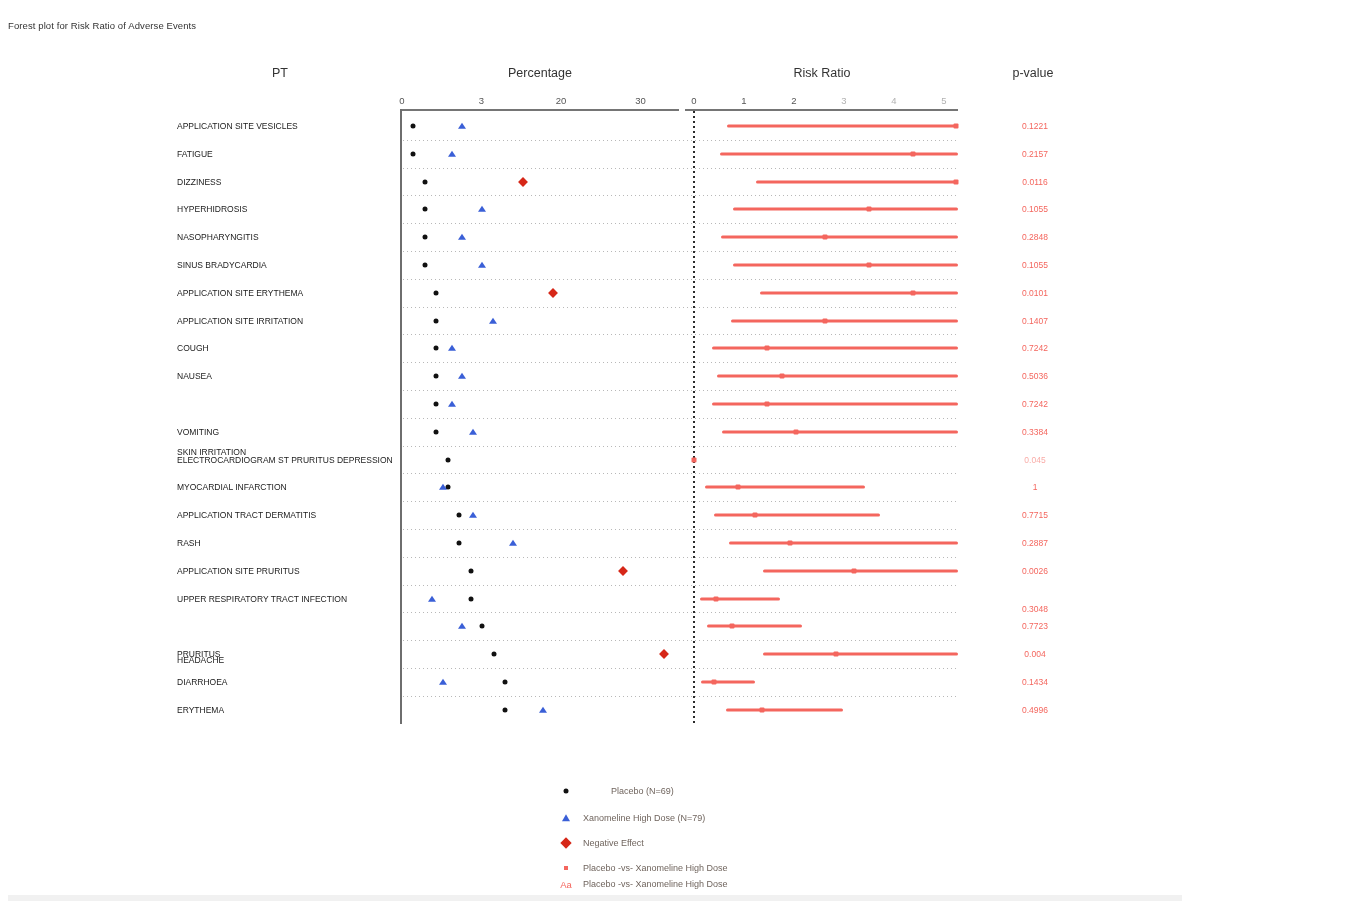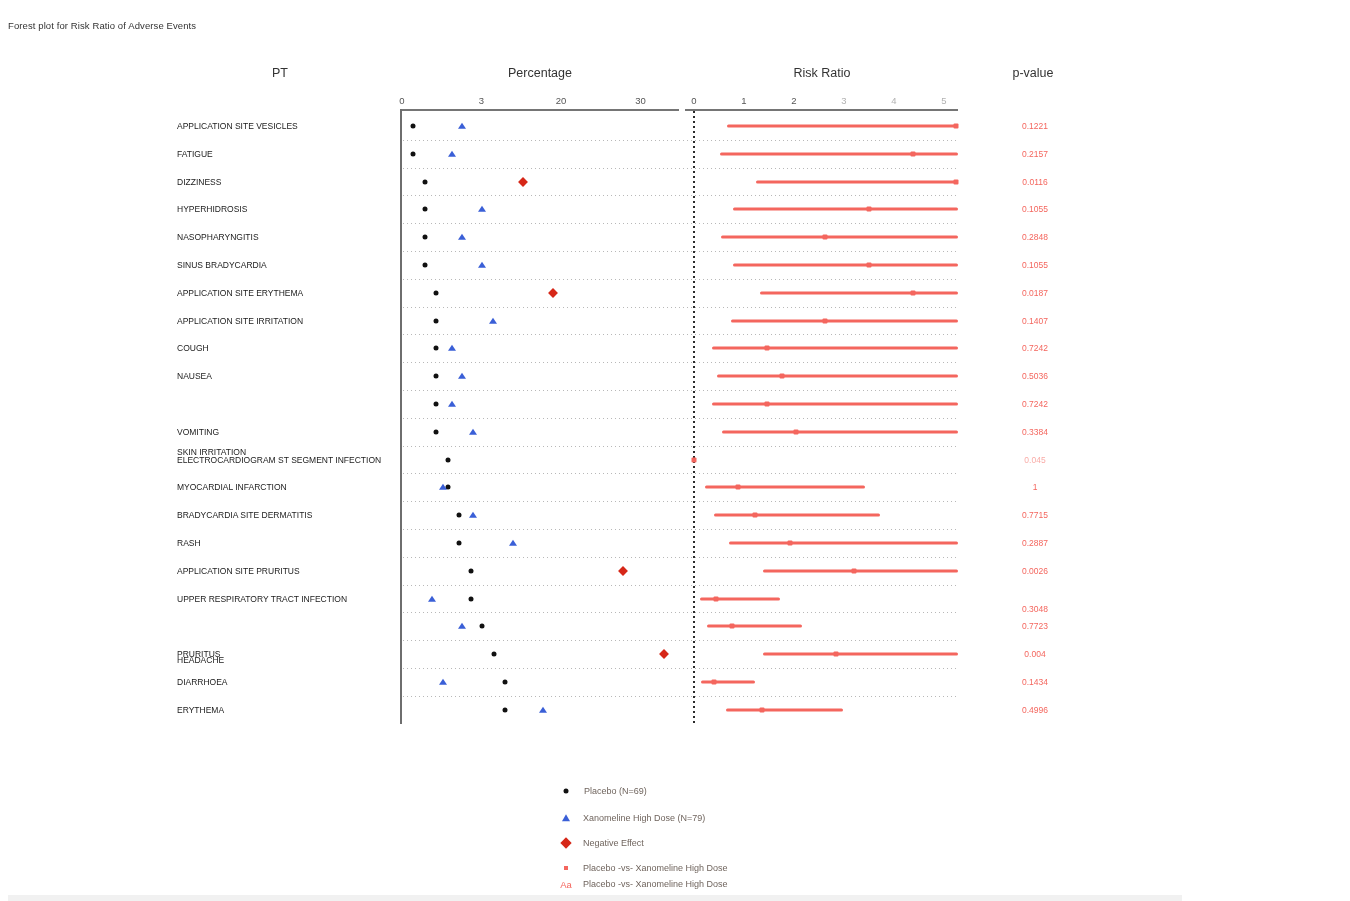--- a/index.html
+++ b/index.html
@@ -115,21 +115,21 @@
       <div class="abs tri" style="left: 482.295px; top: 264.9px;"></div>
       <div class="abs ci" style="left: 733px; top: 264.9px; width: 225px;"></div>
       <div class="abs est" style="left: 868.5px; top: 264.9px;"></div>
       <div class="abs pval" style="left: 1035px; top: 264.9px;">0.1055</div>
       <div class="abs pt-label" style="left: 177px; top: 292.7px;">APPLICATION SITE ERYTHEMA</div>
       <div class="abs sep" style="left: 403px; top: 306.6px; width: 555px;"></div>
       <div class="abs dot" style="left: 436.185px; top: 292.7px;"></div>
       <div class="abs dia" style="left: 553.05px; top: 292.7px;"></div>
       <div class="abs ci" style="left: 760px; top: 292.7px; width: 198px;"></div>
       <div class="abs est" style="left: 912.5px; top: 292.7px;"></div>
-      <div class="abs pval" style="left: 1035px; top: 292.7px;">0.0187</div>
+      <div class="abs pval" style="left: 1035px; top: 292.7px;">0.0101</div>
       <div class="abs pt-label" style="left: 177px; top: 320.5px;">APPLICATION SITE IRRITATION</div>
       <div class="abs sep" style="left: 403px; top: 334.4px; width: 555px;"></div>
       <div class="abs dot" style="left: 436.185px; top: 320.5px;"></div>
       <div class="abs tri" style="left: 492.63px; top: 320.5px;"></div>
       <div class="abs ci" style="left: 731px; top: 320.5px; width: 227px;"></div>
       <div class="abs est" style="left: 825px; top: 320.5px;"></div>
       <div class="abs pval" style="left: 1035px; top: 320.5px;">0.1407</div>
       <div class="abs pt-label" style="left: 177px; top: 348.3px;">COUGH</div>
       <div class="abs sep" style="left: 403px; top: 362.2px; width: 555px;"></div>
       <div class="abs dot" style="left: 436.185px; top: 348.3px;"></div>
@@ -151,33 +151,33 @@
       <div class="abs ci" style="left: 712px; top: 403.9px; width: 246px;"></div>
       <div class="abs est" style="left: 767px; top: 403.9px;"></div>
       <div class="abs pval" style="left: 1035px; top: 403.9px;">0.7242</div>
       <div class="abs pt-label" style="left: 177px; top: 431.7px;">VOMITING</div>
       <div class="abs sep" style="left: 403px; top: 445.6px; width: 555px;"></div>
       <div class="abs dot" style="left: 436.185px; top: 431.7px;"></div>
       <div class="abs tri" style="left: 472.755px; top: 431.7px;"></div>
       <div class="abs ci" style="left: 722px; top: 431.7px; width: 236px;"></div>
       <div class="abs est" style="left: 796px; top: 431.7px;"></div>
       <div class="abs pval" style="left: 1035px; top: 431.7px;">0.3384</div>
-      <div class="abs pt-label" style="left: 177px; top: 459.5px;">ELECTROCARDIOGRAM ST SEGMENT INFECTION</div>
+      <div class="abs pt-label" style="left: 177px; top: 459.5px;">ELECTROCARDIOGRAM ST PRURITUS DEPRESSION</div>
       <div class="abs sep" style="left: 403px; top: 473.4px; width: 555px;"></div>
       <div class="abs dot" style="left: 448.11px; top: 459.5px;"></div>
       <div class="abs est" style="left: 694px; top: 459.5px;"></div>
       <div class="abs pval muted" style="left: 1035px; top: 459.5px;">0.045</div>
       <div class="abs pt-label" style="left: 177px; top: 487.3px;">MYOCARDIAL INFARCTION</div>
       <div class="abs sep" style="left: 403px; top: 501.2px; width: 555px;"></div>
       <div class="abs dot" style="left: 448.11px; top: 487.3px;"></div>
       <div class="abs tri" style="left: 442.545px; top: 487.3px;"></div>
       <div class="abs ci" style="left: 705px; top: 487.3px; width: 160px;"></div>
       <div class="abs est" style="left: 737.5px; top: 487.3px;"></div>
       <div class="abs pval" style="left: 1035px; top: 487.3px;">1</div>
-      <div class="abs pt-label" style="left: 177px; top: 515.1px;">BRADYCARDIA SITE DERMATITIS</div>
+      <div class="abs pt-label" style="left: 177px; top: 515.1px;">APPLICATION TRACT DERMATITIS</div>
       <div class="abs sep" style="left: 403px; top: 529px; width: 555px;"></div>
       <div class="abs dot" style="left: 459.24px; top: 515.1px;"></div>
       <div class="abs tri" style="left: 472.755px; top: 515.1px;"></div>
       <div class="abs ci" style="left: 714px; top: 515.1px; width: 166px;"></div>
       <div class="abs est" style="left: 755px; top: 515.1px;"></div>
       <div class="abs pval" style="left: 1035px; top: 515.1px;">0.7715</div>
       <div class="abs pt-label" style="left: 177px; top: 542.9px;">RASH</div>
       <div class="abs sep" style="left: 403px; top: 556.8px; width: 555px;"></div>
       <div class="abs dot" style="left: 459.24px; top: 542.9px;"></div>
       <div class="abs tri" style="left: 512.505px; top: 542.9px;"></div>
@@ -221,21 +221,21 @@
       <div class="abs pval" style="left: 1035px; top: 681.9px;">0.1434</div>
       <div class="abs pt-label" style="left: 177px; top: 709.7px;">ERYTHEMA</div>
       <div class="abs dot" style="left: 505.35px; top: 709.7px;"></div>
       <div class="abs tri" style="left: 542.715px; top: 709.7px;"></div>
       <div class="abs ci" style="left: 726px; top: 709.7px; width: 117px;"></div>
       <div class="abs est" style="left: 762px; top: 709.7px;"></div>
       <div class="abs pval" style="left: 1035px; top: 709.7px;">0.4996</div>
     </div>
   <div id="legend-layer" class="abs" style="left:0;top:0;">
       <div class="abs legend-dot" style="left: 566px; top: 791px;"></div>
-      <div class="abs legend-label" style="left: 556px; top: 791px; padding-left: 28px;">Placebo (N=69)</div>
+      <div class="abs legend-label" style="left: 583px; top: 791px; padding-left: 28px;">Placebo (N=69)</div>
       <div class="abs legend-tri" style="left: 566px; top: 818px;"></div>
       <div class="abs legend-label" style="left: 583px; top: 818px;">Xanomeline High Dose (N=79)</div>
       <div class="abs legend-dia" style="left: 566px; top: 843px;"></div>
       <div class="abs legend-label" style="left: 583px; top: 843px;">Negative Effect</div>
       <div class="abs legend-square" style="left: 566px; top: 868px;"></div>
       <div class="abs legend-label" style="left: 583px; top: 868px;">Placebo -vs- Xanomeline High Dose</div>
       <div class="abs legend-aa" style="left: 566px; top: 884px;">Aa</div>
       <div class="abs legend-label" style="left: 583px; top: 884px;">Placebo -vs- Xanomeline High Dose</div>
     </div>
 

